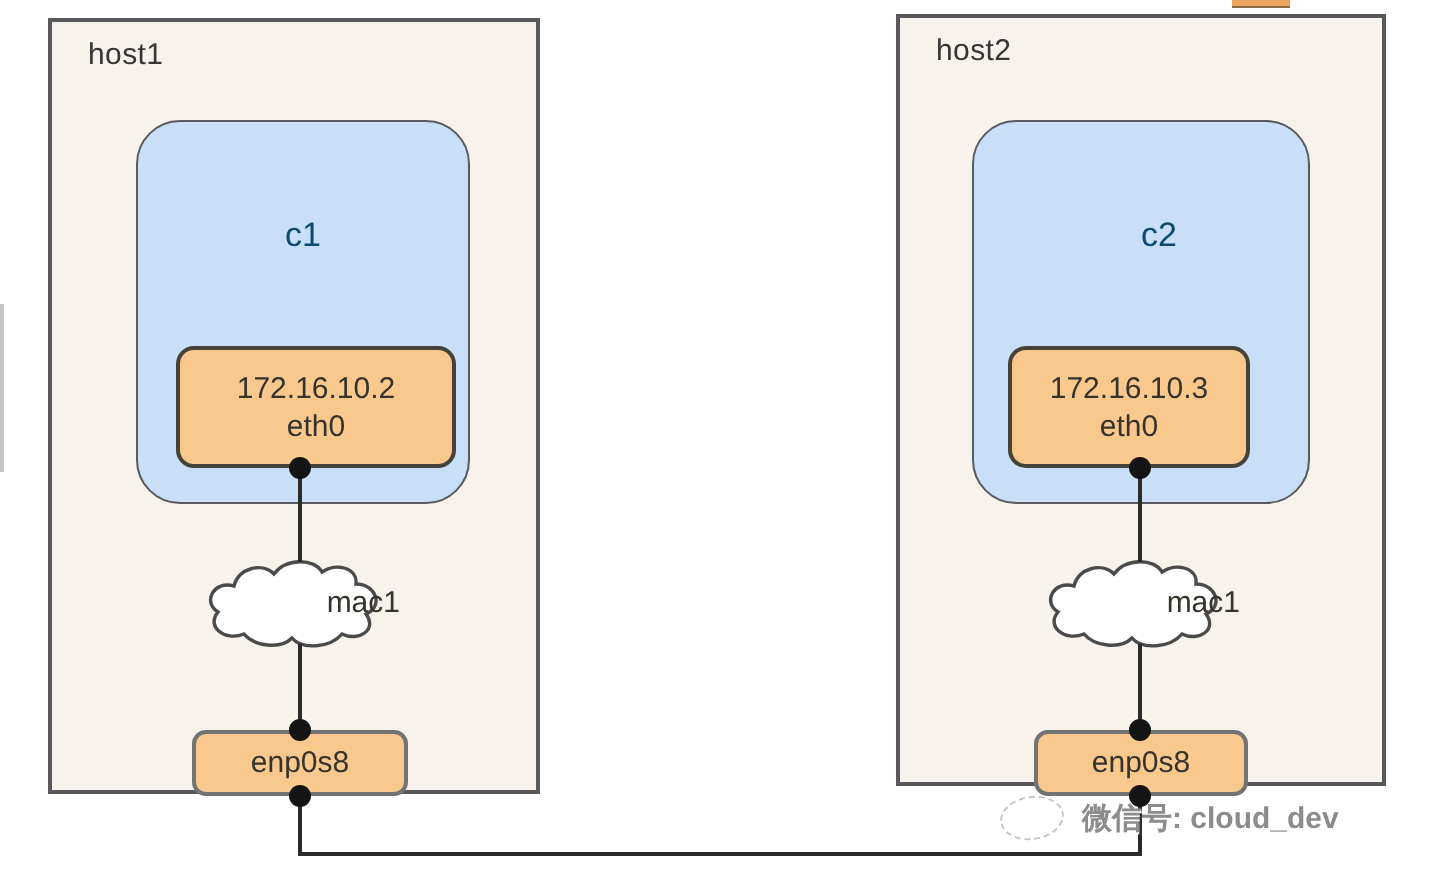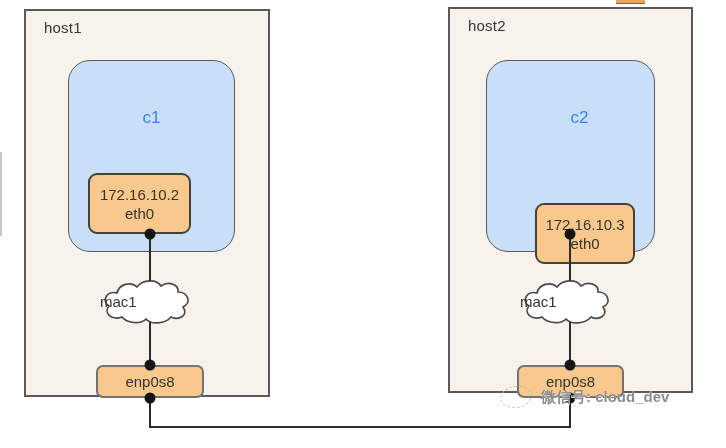--- a/index.html
+++ b/index.html
@@ -33,21 +33,21 @@
     letter-spacing: 0.2px;
   }
   .container-box {
     background: #c8dff7;
     border: 1.5px solid #575b60;
     border-radius: 22px;
     box-sizing: border-box;
   }
   .container-label {
     font-size: 17px;
-    color: #3b82f6;
+    color: #0c4a6e;
     text-align: center;
   }
   .iface-box {
     background: #f8c88c;
     border: 2px solid #454339;
     border-radius: 9px;
     box-sizing: border-box;
     display: flex;
     flex-direction: column;
     align-items: center;
@@ -63,32 +63,32 @@
     box-sizing: border-box;
     display: flex;
     align-items: center;
     justify-content: center;
     font-size: 15px;
     color: #35332c;
   }
   .cloud-label {
     font-size: 15px;
     color: #35332c;
-    text-align: left;
+    text-align: right;
   }
   svg.overlay {
     position: absolute;
     left: 0;
     top: 0;
     pointer-events: none;
   }
   .watermark {
     position: absolute;
     left: 500px;
-    top: 386px;
+    top: 398px;
     display: flex;
     align-items: center;
     gap: 9px;
   }
   .watermark-icon {
     width: 30px;
     height: 20px;
     border: 1.5px dashed #b9b5b0;
     border-radius: 50%;
     transform: rotate(-8deg);
@@ -121,26 +121,26 @@
   <div class="abs host-box" style="left:448px; top:7px; width:245px; height:386px;">
     <span class="host-label">host2</span>
   </div>
 
   <div class="abs container-box" style="left:68px; top:60px; width:167px; height:192px;"></div>
   <div class="abs container-label" style="left:68px; top:108px; width:167px;">c1</div>
 
   <div class="abs container-box" style="left:486px; top:60px; width:169px; height:192px;"></div>
   <div class="abs container-label" style="left:486px; top:108px; width:187px;">c2</div>
 
-  <div class="abs iface-box" style="left:88px; top:173px; width:103px; height:61px;">
+  <div class="abs iface-box" style="left:88px; top:173px; width:140px; height:61px;">
     <span>172.16.10.2</span>
     <span>eth0</span>
   </div>
 
-  <div class="abs iface-box" style="left:535px; top:173px; width:100px; height:61px;margin-top:30px;">
+  <div class="abs iface-box" style="left:504px; top:173px; width:121px; height:61px;">
     <span>172.16.10.3</span>
     <span>eth0</span>
   </div>
 
   <svg class="overlay" style="left:100px; top:279px;" width="100" height="46" viewBox="0 0 100 46">
     <path d="M 22 38 C 12 42, 3 34, 9 27 C 1 22, 7 11, 17 14 C 19 5, 31 2, 37 8
              C 43 0, 57 0, 61 7 C 68 2, 79 5, 78 13 C 88 13, 92 24, 83 28
              C 89 36, 79 42, 71 38 C 65 45, 51 46, 46 40 C 40 46, 27 44, 22 38 Z" fill="#ffffff" stroke="#4a4a4a" stroke-width="1.7"></path>
   </svg>
   <div class="abs cloud-label" style="left:100px; top:293px; width:100px;">mac1</div>

